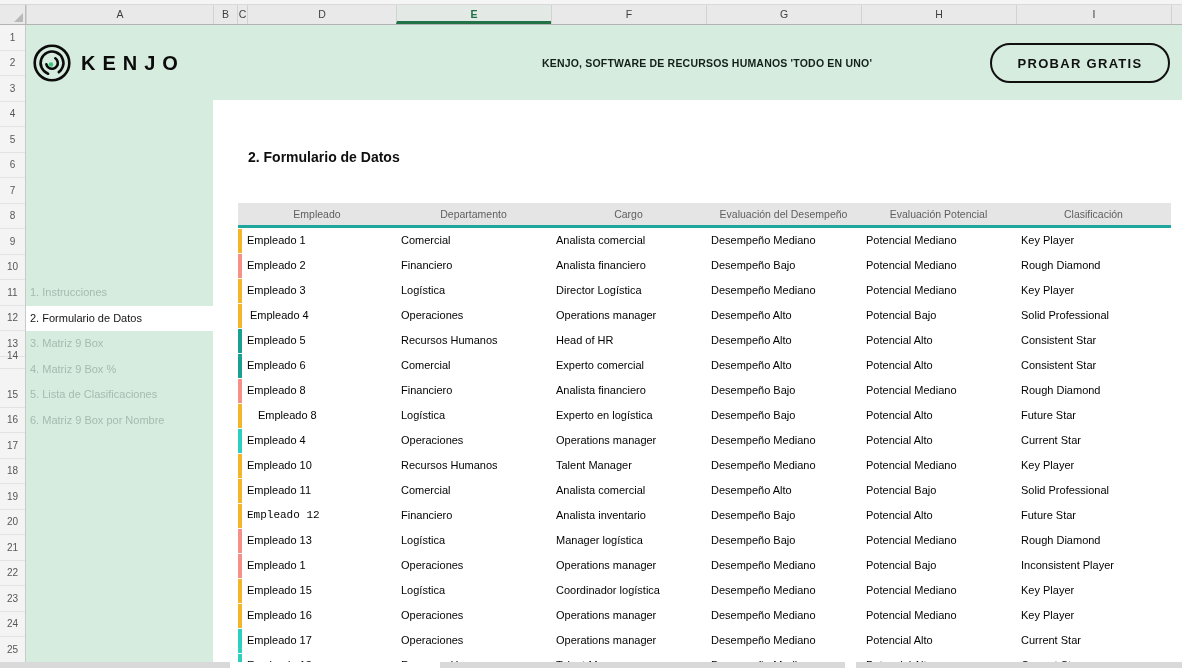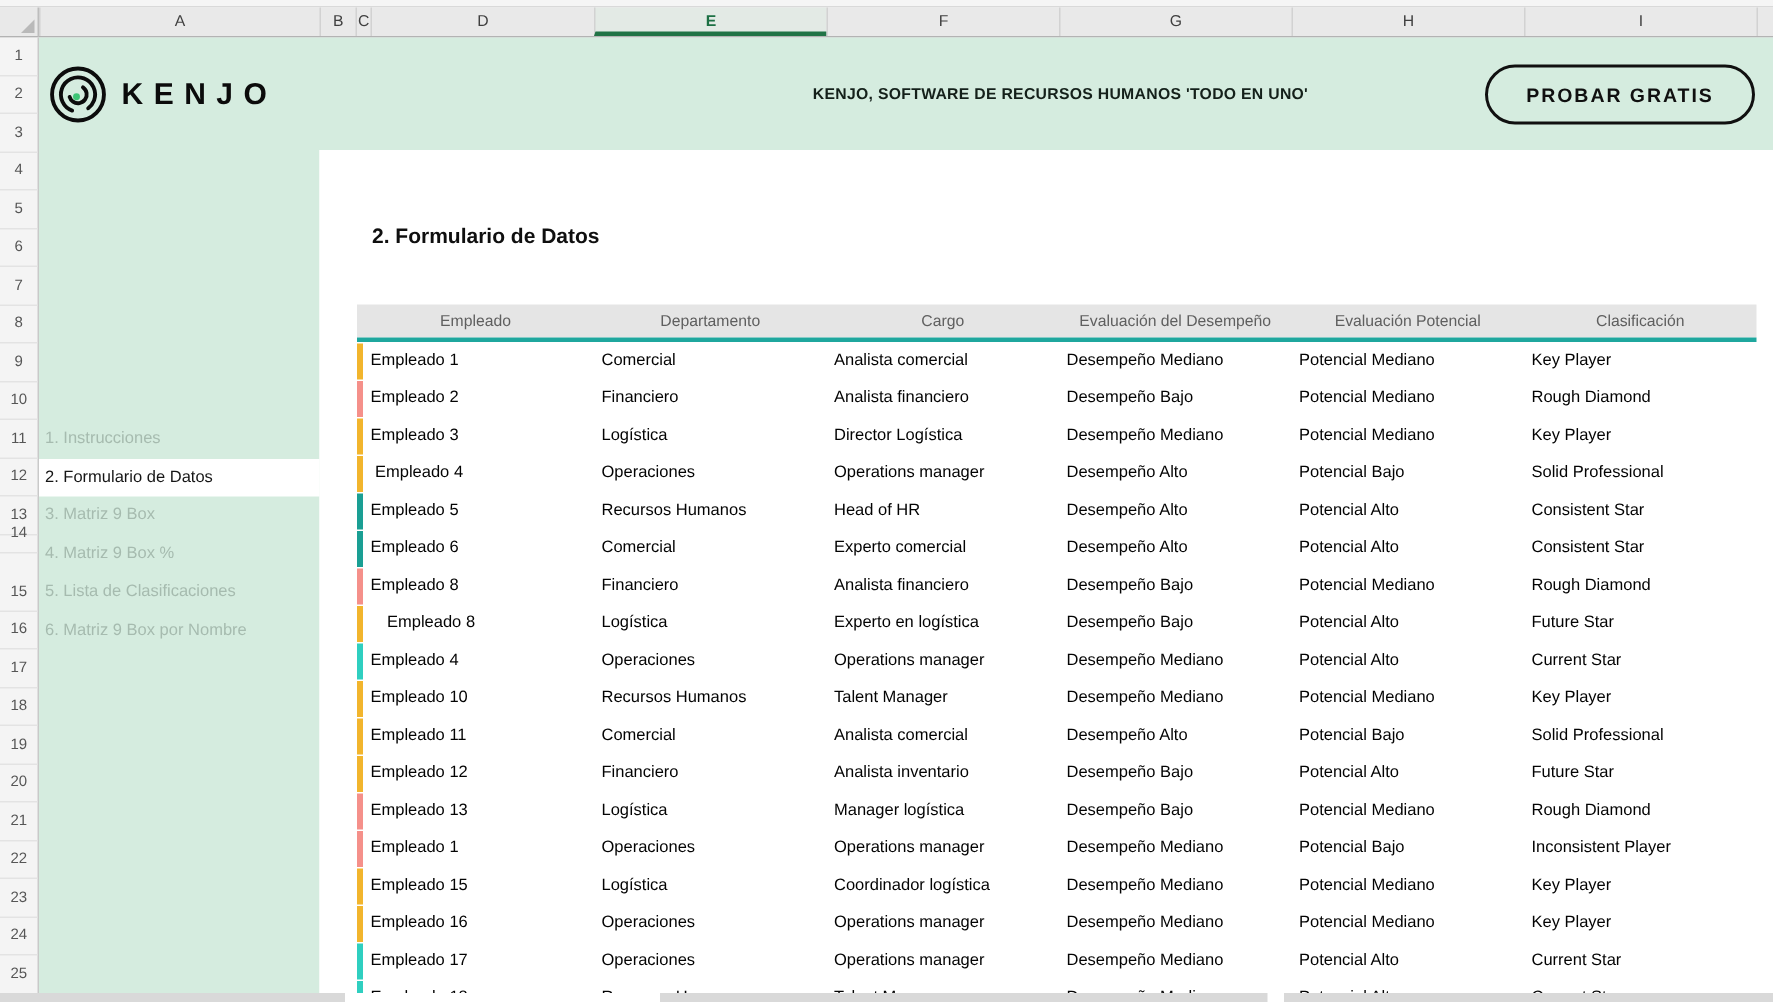--- a/index.html
+++ b/index.html
@@ -223,21 +223,21 @@
           <div class="strip" style="background: rgb(242, 181, 45);"></div>
           <div class="td first" style="width: 158px;">Empleado 11</div>
           <div class="td" style="width: 155px;">Comercial</div>
           <div class="td" style="width: 155px;">Analista comercial</div>
           <div class="td" style="width: 155px;">Desempeño Alto</div>
           <div class="td" style="width: 155px;">Potencial Bajo</div>
           <div class="td" style="width: 155px;">Solid Professional</div>
         </div>
         <div class="trow">
           <div class="strip" style="background: rgb(242, 181, 45);"></div>
-          <div class="td first" style="width: 158px;">Empleado 12</div>
+          <div class="td first" style="width: 158px; font-family: Liberation Mono, monospace;">Empleado 12</div>
           <div class="td" style="width: 155px;">Financiero</div>
           <div class="td" style="width: 155px;">Analista inventario</div>
           <div class="td" style="width: 155px;">Desempeño Bajo</div>
           <div class="td" style="width: 155px;">Potencial Alto</div>
           <div class="td" style="width: 155px;">Future Star</div>
         </div>
         <div class="trow">
           <div class="strip" style="background: rgb(245, 144, 138);"></div>
           <div class="td first" style="width: 158px;">Empleado 13</div>
           <div class="td" style="width: 155px;">Logística</div>

